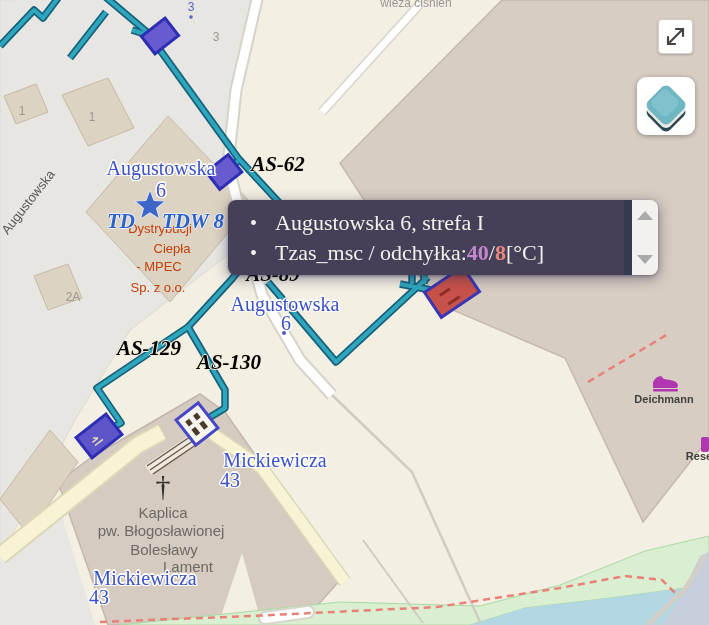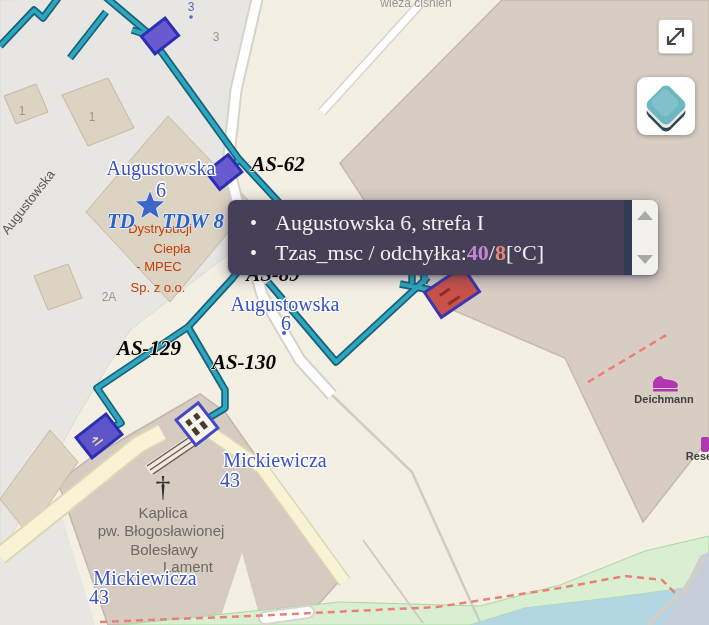--- a/index.html
+++ b/index.html
@@ -193,29 +193,29 @@
       <div class="map-label L-poi" style="left: 172px; top: 248px;">Ciepła</div>
       <div class="map-label L-poi" style="left: 159px; top: 266px;">- MPEC</div>
       <div class="map-label L-poi" style="left: 158px; top: 287px;">Sp. z o.o.</div>
       <div class="map-label L-td" style="left: 121px; top: 221px;">TD</div>
       <div class="map-label L-td" style="left: 193px; top: 221px;">TDW 8</div>
       <div class="map-label L-grey" style="left: 416px; top: 3px;">wieża ciśnień</div>
       <div class="map-label L-hn" style="left: 191px; top: 7px;">3</div>
       <div class="map-label L-grey" style="left: 216px; top: 37px;">3</div>
       <div class="map-label L-grey" style="left: 22px; top: 111px;">1</div>
       <div class="map-label L-grey" style="left: 92px; top: 117px;">1</div>
-      <div class="map-label L-grey" style="left: 73px; top: 297px; margin-left: 36px;">2A</div>
+      <div class="map-label L-grey" style="left: 73px; top: 297px;">2A</div>
       <div class="map-label L-cross" style="left: 163px; top: 486px;">†</div>
       <div class="map-label L-kap" style="left: 163px; top: 512px;">Kaplica</div>
       <div class="map-label L-kap" style="left: 161px; top: 530px;">pw. Błogosławionej</div>
       <div class="map-label L-kap" style="left: 164px; top: 549px;">Bolesławy</div>
       <div class="map-label L-kap" style="left: 156px; top: 566px; margin-left: 32px;">Lament</div>
       <div class="map-label L-node" style="left: 278px; top: 164px;">AS-62</div>
       <div class="map-label L-node" style="left: 149px; top: 348px;">AS-129</div>
-      <div class="map-label L-node" style="left: 229px; top: 362px; margin-left: 15px;">AS-130</div>
+      <div class="map-label L-node" style="left: 229px; top: 362px;">AS-130</div>
       <div class="map-label L-node" style="left: 273px; top: 274px;">AS-89</div>
       <div class="map-label L-addr" style="left: 161px; top: 168px;">Augustowska</div>
       <div class="map-label L-addr" style="left: 161px; top: 190px;">6</div>
       <div class="map-label L-addr" style="left: 285px; top: 304px;">Augustowska</div>
       <div class="map-label L-addr" style="left: 286px; top: 323px;">6</div>
       <div class="map-label L-addr" style="left: 275px; top: 460px;">Mickiewicza</div>
       <div class="map-label L-addr" style="left: 230px; top: 480px;">43</div>
       <div class="map-label L-addr" style="left: 145px; top: 578px;">Mickiewicza</div>
       <div class="map-label L-addr" style="left: 99px; top: 597px;">43</div>
       <div class="map-label L-shop" style="left: 664px; top: 399px;">Deichmann</div>

